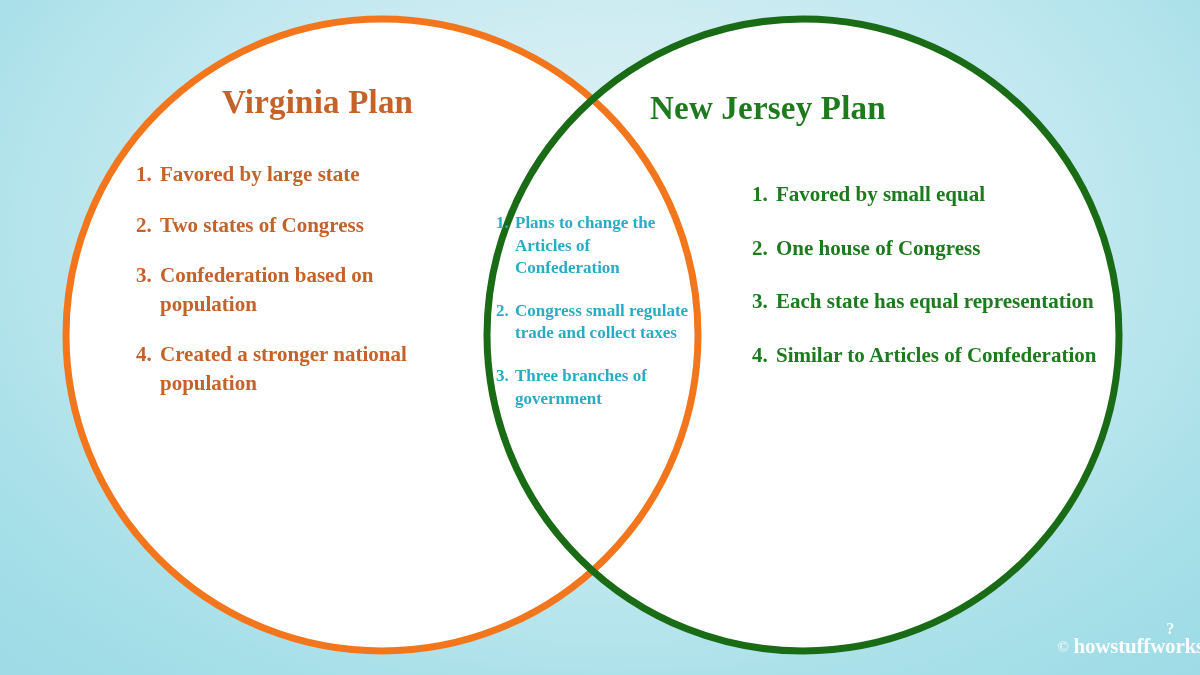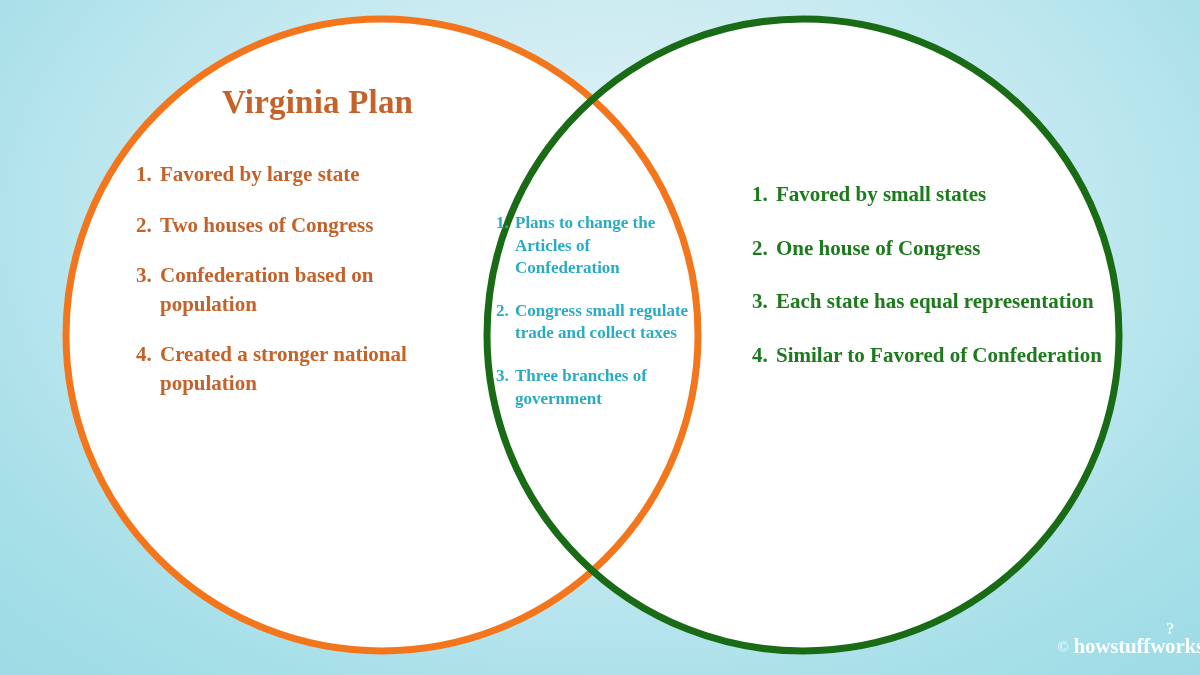--- a/index.html
+++ b/index.html
@@ -150,29 +150,30 @@
 
     <circle cx="382" cy="335" r="316" fill="#ffffff"></circle>
     <circle cx="803" cy="335" r="316" fill="#ffffff"></circle>
 
     <circle cx="382" cy="335" r="316" fill="none" stroke="#f4761c" stroke-width="7"></circle>
     <circle cx="803" cy="335" r="316" fill="none" stroke="#1a6b15" stroke-width="7"></circle>
   </svg>
 
   <div class="title" id="title-left">Virginia Plan</div>
 
+  <div class="title" id="title-right">New Jersey Plan</div>
 
   <ul class="list" id="list-left">
     <li>
       <span class="num">1.</span>
       <span class="body">Favored by large state</span>
     </li>
     <li>
       <span class="num">2.</span>
-      <span class="body">Two houses of Congress</span>
+      <span class="body">Two states of Congress</span>
     </li>
     <li>
       <span class="num">3.</span>
       <span class="body">Confederation based on population</span>
     </li>
     <li>
       <span class="num">4.</span>
       <span class="body">Created a stronger national population</span>
     </li>
   </ul>
@@ -188,33 +189,33 @@
     </li>
     <li>
       <span class="num">3.</span>
       <span class="body">Three branches of government</span>
     </li>
   </ul>
 
   <ul class="list" id="list-right">
     <li>
       <span class="num">1.</span>
-      <span class="body">Favored by small states</span>
+      <span class="body">Favored by small equal</span>
     </li>
     <li>
       <span class="num">2.</span>
       <span class="body">One house of Congress</span>
     </li>
     <li>
       <span class="num">3.</span>
       <span class="body">Each state has equal representation</span>
     </li>
     <li>
       <span class="num">4.</span>
-      <span class="body">Similar to Favored of Confederation</span>
+      <span class="body">Similar to Articles of Confederation</span>
     </li>
   </ul>
 
   <div id="watermark">
     <span class="copy">©</span>
     <span class="brand">
       <span>howstuffworks</span>
       <span class="qmark">?</span>
     </span>
   </div>

